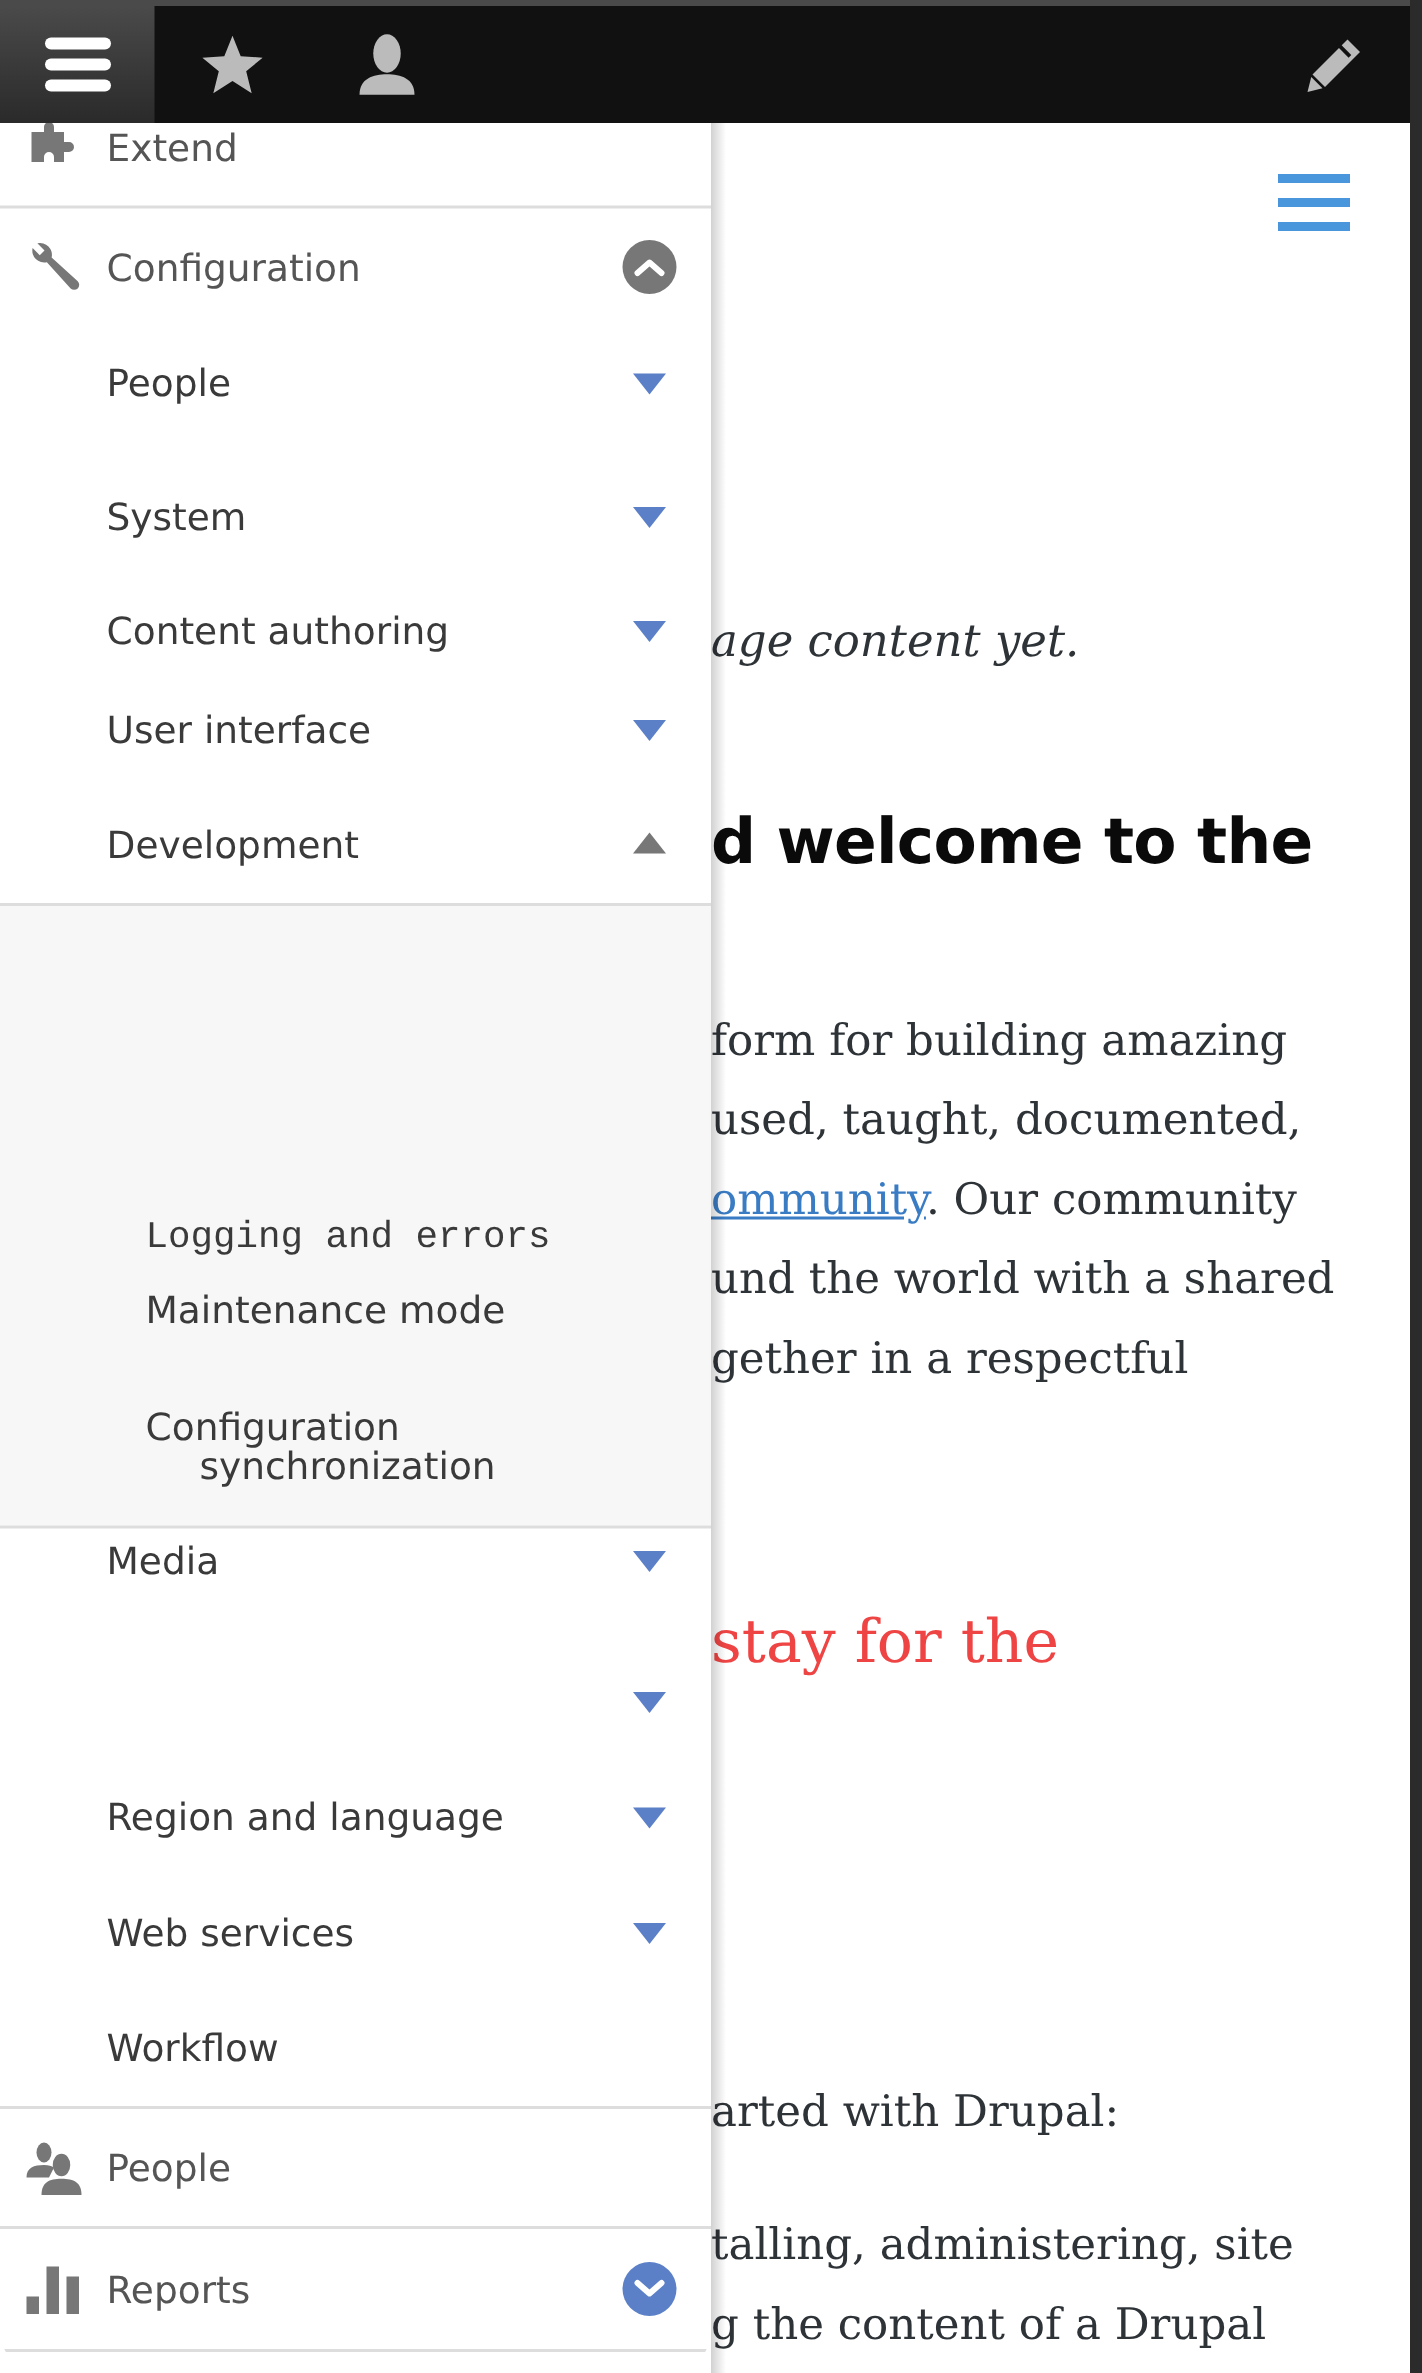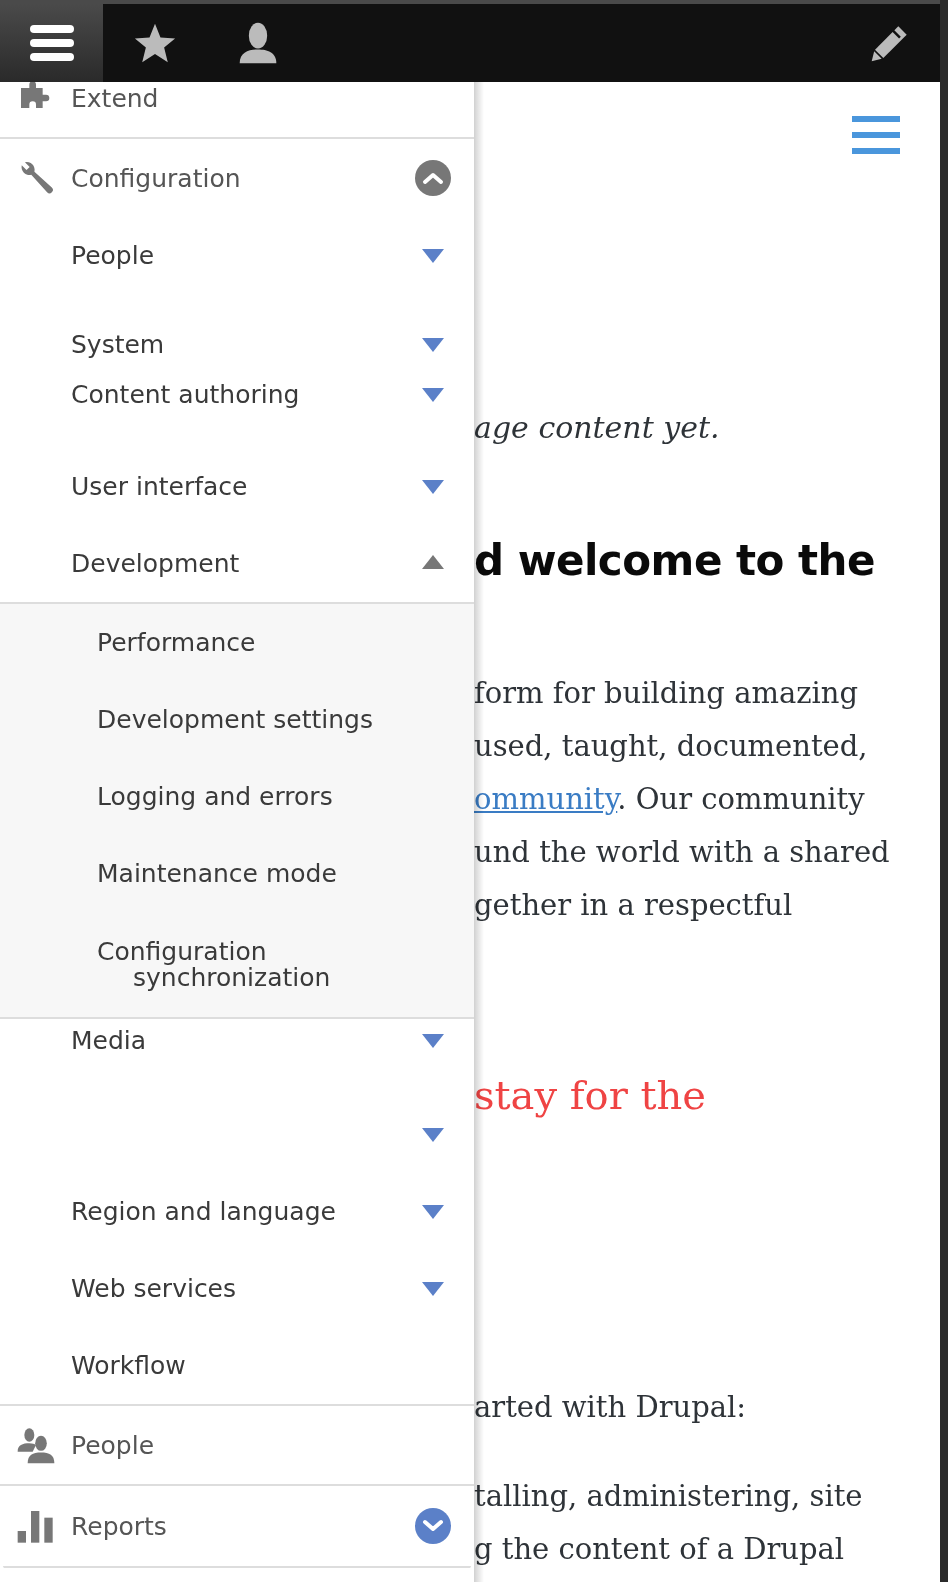--- a/index.html
+++ b/index.html
@@ -127,42 +127,36 @@
     </div>
 
     <div class="item lvl1" style="top:135px;height:77px;">
       <span class="label">People</span>
       <span class="tri-down" style="top:32px;"></span>
     </div>
     <div class="item lvl1" style="top:224px;height:77px;">
       <span class="label">System</span>
       <span class="tri-down" style="top:32px;"></span>
     </div>
-    <div class="item lvl1" style="top:274px;height:77px;">
+    <div class="item lvl1" style="top:300px;height:77px;">
       <span class="label">Content authoring</span>
       <span class="tri-down" style="top:32px;"></span>
     </div>
     <div class="item lvl1" style="top:366px;height:77px;">
       <span class="label">User interface</span>
       <span class="tri-down" style="top:32px;"></span>
     </div>
     <div class="item lvl1" style="top:443px;height:77px;">
       <span class="label">Development</span>
       <span class="tri-up" style="top:30px;"></span>
     </div>
 
     <div class="divider" style="top:520px;"></div>
     <div class="sub-bg" style="top:522px;height:413px;"></div>
-    <div class="item lvl2" style="top:522px;height:77px;">
-      <span class="label">Performance</span>
-    </div>
-    <div class="item lvl2" style="top:599px;height:77px;">
-      <span class="label">Development settings</span>
-    </div>
-    <div class="item lvl2" style="top:676px;height:77px;">
+    <div class="item lvl2" style="top:704px;height:77px;font-family:Liberation Mono, monospace;">
       <span class="label">Logging and errors</span>
     </div>
     <div class="item lvl2" style="top:753px;height:77px;">
       <span class="label">Maintenance mode</span>
     </div>
     <div class="item lvl2" style="top:830px;height:105px;">
       <span class="label" style="line-height:26px;">
         <span style="display:block;">Configuration</span>
         <span style="display:block;margin-left:36px;">synchronization</span>
       </span>

